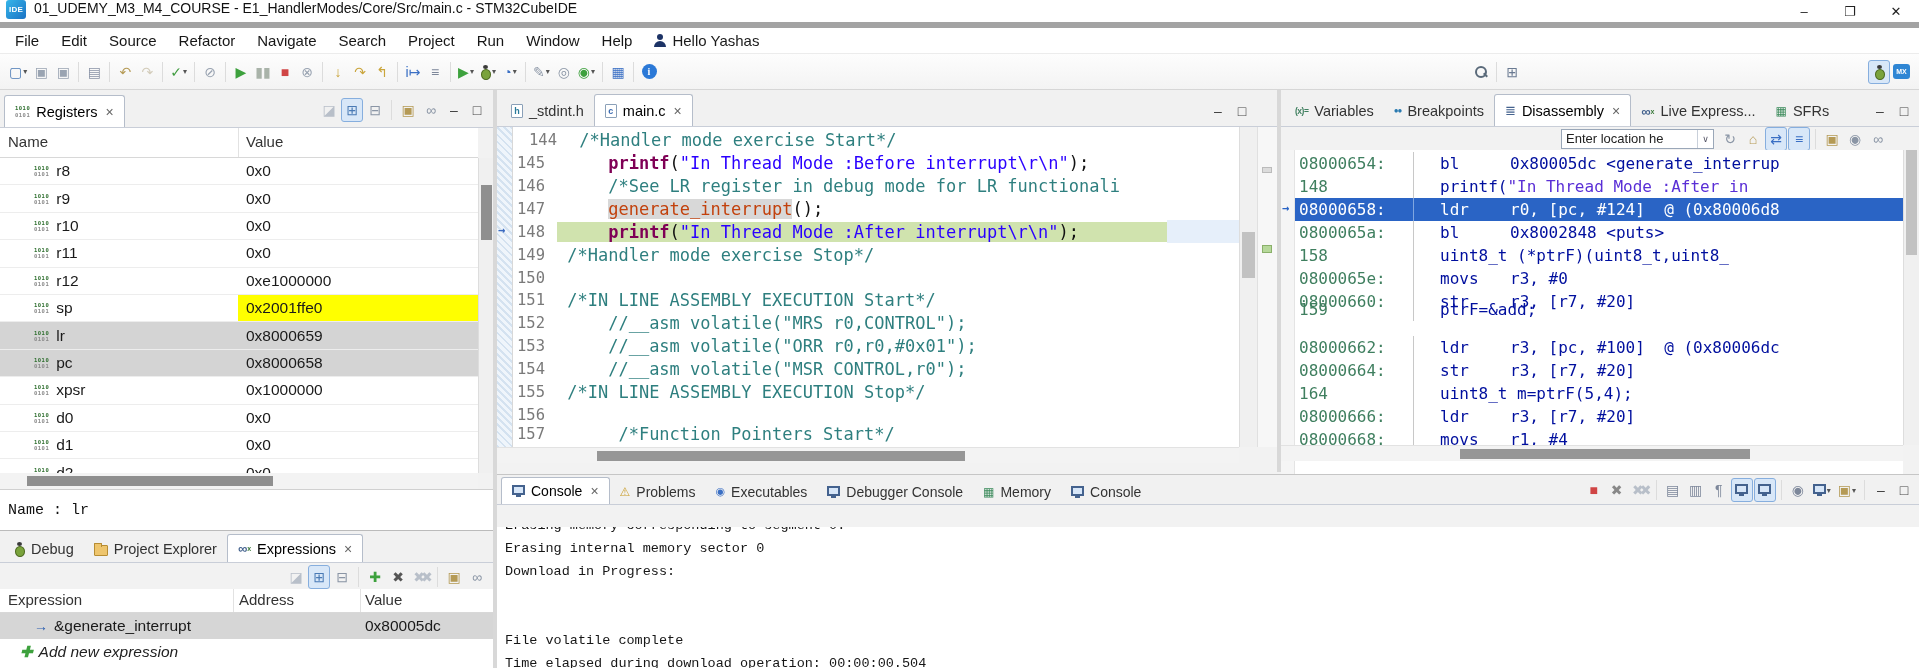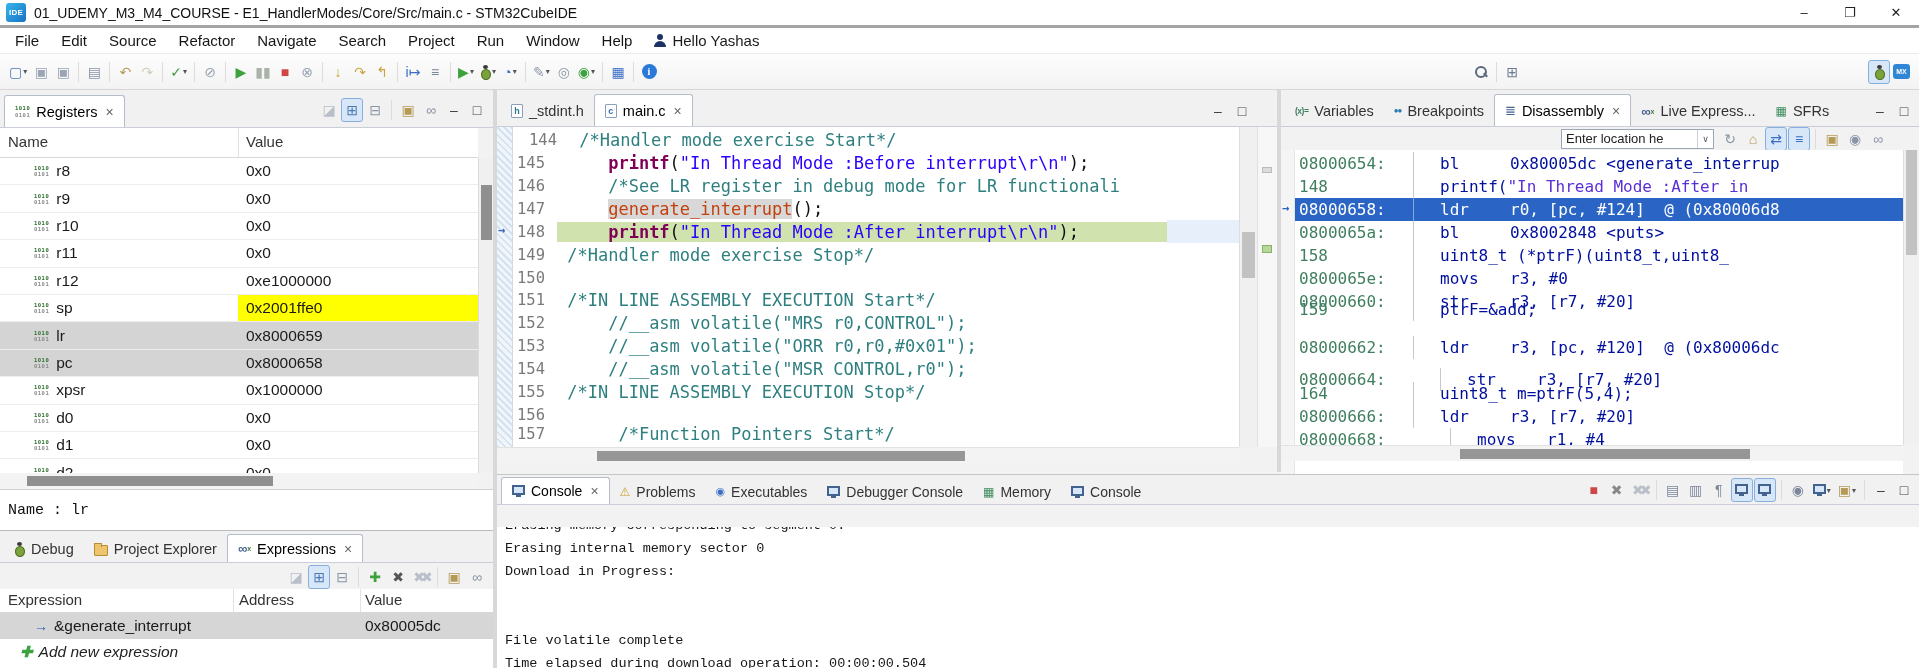--- a/index.html
+++ b/index.html
@@ -1,21 +1,21 @@
 <!DOCTYPE html>
 <html><head>
 <meta charset="utf-8">
 <style>
   *{box-sizing:border-box;margin:0;padding:0}
   html,body{width:1919px;height:668px;overflow:hidden}
   body{font-family:"Liberation Sans",sans-serif;background:#fff;position:relative;font-size:15px;color:#1a1a1a}
   #app{position:absolute;inset:0;width:1919px;height:668px;background:#f2f2f2}
 
   
-  .titlebar{position:absolute;left:0;top:0;width:1919px;height:28px;background:#fff;border-bottom:3px solid #a3a3a3;display:flex;align-items:center}
+  .titlebar{position:absolute;left:0;top:0;width:1919px;height:28px;background:#fff;border-bottom:6px solid #a3a3a3;display:flex;}
   .applogo{width:20px;height:19px;margin:0 8px 0 6px;border-radius:3px;background:linear-gradient(135deg,#35b6ea,#1b72c4);color:#fff;font:700 8px "Liberation Sans",sans-serif;display:flex;align-items:center;justify-content:center;letter-spacing:.3px}
   .title-text{font-size:14px;color:#111}
   .winbtns{margin-left:auto;display:flex;height:100%}
   .winbtn{width:46px;height:100%;display:flex;align-items:center;justify-content:center;font-size:13px;color:#222}
 
   
   .menubar{position:absolute;left:0;top:28px;width:1919px;height:26px;background:#fff;border-bottom:1px solid #ececec;display:flex;align-items:center;padding-left:4px}
   .menu-item{padding:2px 11px;font-size:15px;color:#161616}
   .menu-user{display:flex;align-items:center;gap:6px;padding:2px 10px;font-size:15px}
   .k-person{width:13px;height:13px;position:relative;display:inline-block}
@@ -691,25 +691,25 @@
       <div class="dgutter"></div>
       <div id="disasm-lines">
           <div class="dline" style="top: 2px;"><span class="daddr">08000654:</span><span class="dbody"><span class="dmn">bl</span><span class="dops">0x80005dc &lt;generate_interrup</span></span></div>
           <div class="dline" style="top: 25px;"><span class="daddr dnum">148</span><span class="dbody"><span class="dfn">printf(</span><span class="dstr">"In Thread Mode :After in</span></span></div>
           <div class="dline sel" style="top: 48px;"><span class="daddr">08000658:</span><span class="dbody"><span class="dmn">ldr</span><span class="dops">r0, [pc, #124]  @ (0x80006d8</span></span></div>
           <div class="dline" style="top: 71px;"><span class="daddr">0800065a:</span><span class="dbody"><span class="dmn">bl</span><span class="dops">0x8002848 &lt;puts&gt;</span></span></div>
           <div class="dline" style="top: 94px;"><span class="daddr dnum">158</span><span class="dbody"><span class="dcode">uint8_t (*ptrF)(uint8_t,uint8_</span></span></div>
           <div class="dline" style="top: 117px;"><span class="daddr">0800065e:</span><span class="dbody"><span class="dmn">movs</span><span class="dops">r3, #0</span></span></div>
           <div class="dline" style="top: 140px;"><span class="daddr">08000660:</span><span class="dbody"><span class="dmn">str</span><span class="dops">r3, [r7, #20]</span></span></div>
           <div class="dline" style="top: 148px;"><span class="daddr dnum">159</span><span class="dbody"><span class="dcode">ptrF=&amp;add;</span></span></div>
-          <div class="dline" style="top: 186px;"><span class="daddr">08000662:</span><span class="dbody"><span class="dmn">ldr</span><span class="dops">r3, [pc, #120]  @ (0x80006dc</span></span></div>
-          <div class="dline" style="top: 218px; gap: 27px;"><span class="daddr">08000664:</span><span class="dbody"><span class="dmn">str</span><span class="dops">r3, [r7, #20]</span></span></div>
+          <div class="dline" style="top: 186px;"><span class="daddr">08000662:</span><span class="dbody"><span class="dmn">ldr</span><span class="dops">r3, [pc, #100]  @ (0x80006dc</span></span></div>
+          <div class="dline" style="top: 209px;"><span class="daddr">08000664:</span><span class="dbody"><span class="dmn">str</span><span class="dops">r3, [r7, #20]</span></span></div>
           <div class="dline" style="top: 232px;"><span class="daddr dnum">164</span><span class="dbody"><span class="dcode">uint8_t m=ptrF(5,4);</span></span></div>
           <div class="dline" style="top: 255px;"><span class="daddr">08000666:</span><span class="dbody"><span class="dmn">ldr</span><span class="dops">r3, [r7, #20]</span></span></div>
-          <div class="dline" style="top: 278px; gap: 37px;"><span class="daddr">08000668:</span><span class="dbody"><span class="dmn">movs</span><span class="dops">r1, #4</span></span></div>
+          <div class="dline" style="top: 278px;"><span class="daddr">08000668:</span><span class="dbody"><span class="dmn">movs</span><span class="dops">r1, #4</span></span></div>
         </div>
     </div>
     <div class="dis-hscroll" style="top:355px">
         <span class="thumb"></span>
       </div>
     <div class="dis-vscroll">
         <span class="thumb"></span>
       </div>
   </div>
 

